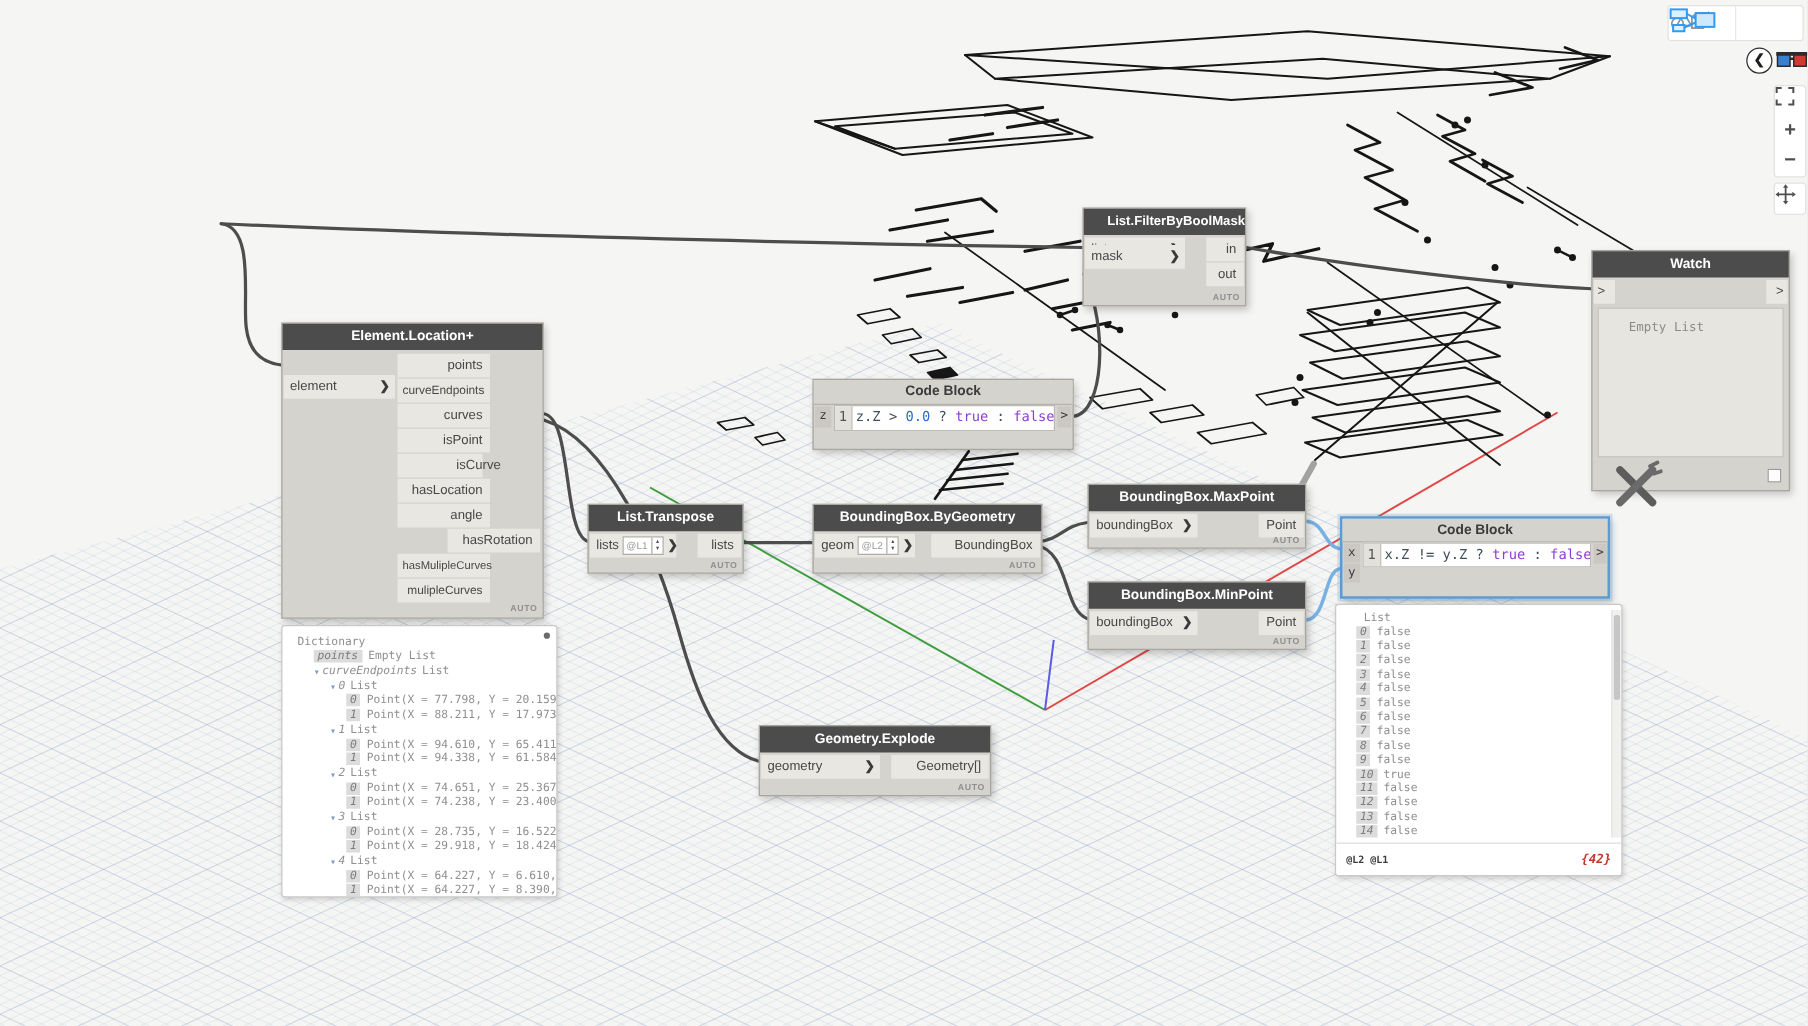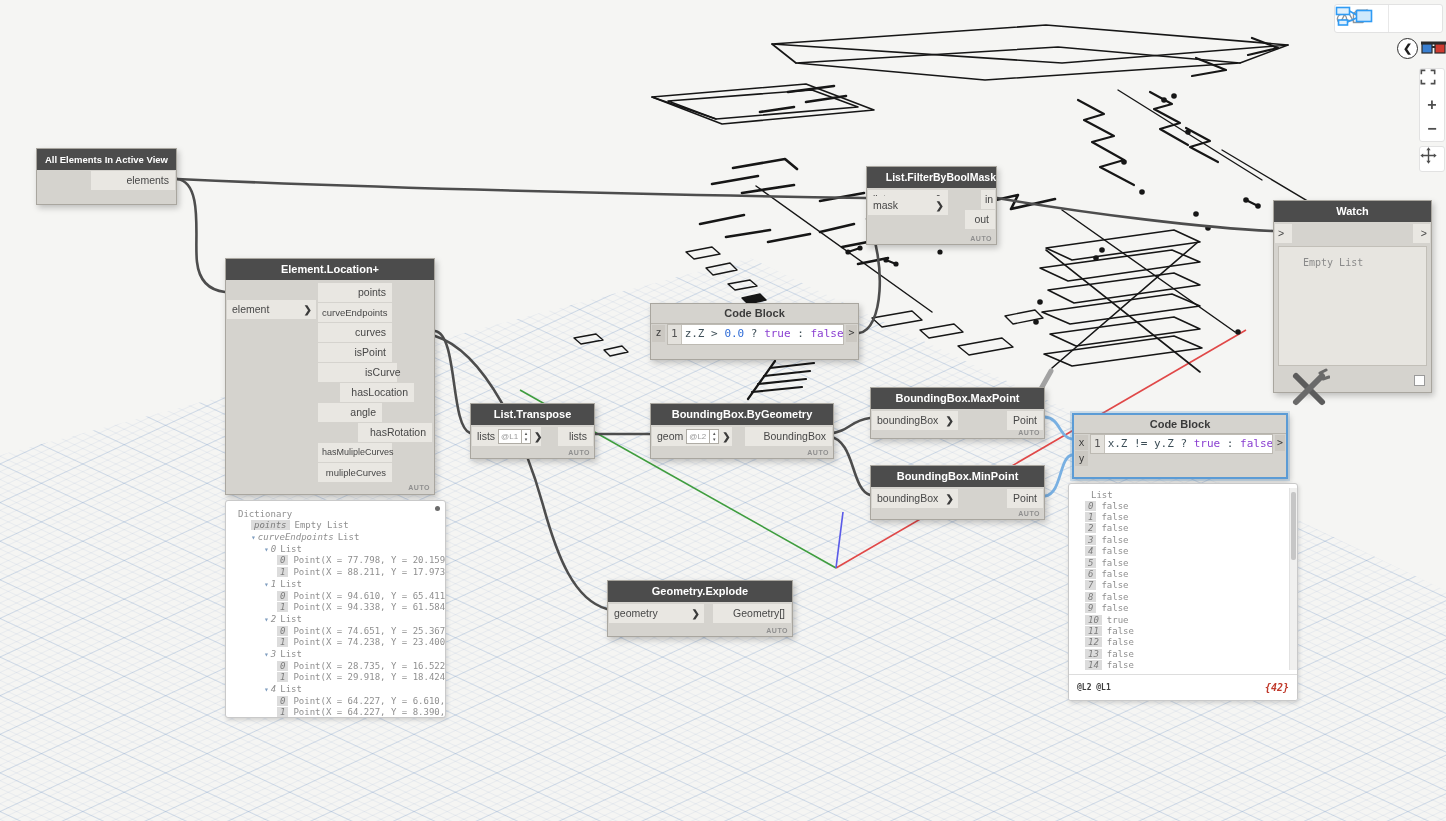--- a/index.html
+++ b/index.html
@@ -218,64 +218,56 @@
       <path d="M828,436 C856,440 850,488 870,495"></path>
       <path d="M859,333 C883,330 887,262 867,219"></path>
       <path d="M997,198 C1090,214 1205,228 1273,231"></path>
     </g>
     <g fill="none" stroke="#79b0e2" stroke-width="2.8" stroke-linecap="round">
       <path d="M1045,417 C1060,418 1059,437 1072,439"></path>
       <path d="M1045,496 C1062,494 1059,457 1072,455"></path>
     </g>
   </svg>
 
-  <div class="node" style="left:36px;top:148px;width:141px;height:57px;">
-    <div class="nh" style="font-size:9.5px;">All Elements In Active View</div>
-    <div class="nbody" style="height:34px;">
-      <div class="port pout" style="top:1px;width:84px;">
-        <span>elements</span>
-      </div>
-    </div>
-  </div>
 
   <div class="node" style="left:225px;top:258px;width:210px;height:237px;">
     <div class="nh">Element.Location+</div>
     <div class="nbody" style="height:213px;">
       <div class="port pin" style="top:20px;width:89px;">
         <span>element</span>
         <span class="chev">❯</span>
       </div>
       <div style="position:absolute;right:1px;top:3px;display:flex;flex-direction:column;gap:1px;">
         <div class="port pout" style="position:relative;width:74px;"><span>points</span></div>
         <div class="port pout" style="position:relative;width:74px;font-size:9.5px;"><span>curveEndpoints</span></div>
         <div class="port pout" style="position:relative;width:74px;"><span>curves</span></div>
         <div class="port pout" style="position:relative;width:74px;"><span>isPoint</span></div>
-        <div class="port pout" style="position:relative;width:79px;padding-left:47px;"><span>isCurve</span></div>
-        <div class="port pout" style="position:relative;width:74px;margin-left:22px;"><span>hasLocation</span></div>
-        <div class="port pout" style="position:relative;width:64px;"><span>angle</span></div>
+        <div class="port pout" style="position:relative;width:68px;padding-left:47px;"><span>isCurve</span></div>
+        <div class="port pout" style="position:relative;width:74px;"><span>hasLocation</span></div>
+        <div class="port pout" style="position:relative;width:74px;"><span>angle</span></div>
         <div class="port pout" style="position:relative;width:74px;margin-left:40px;"><span>hasRotation</span></div>
         <div class="port pout" style="position:relative;width:74px;font-size:9px;"><span>hasMulipleCurves</span></div>
         <div class="port pout" style="position:relative;width:74px;font-size:9.5px;"><span>mulipleCurves</span></div>
       </div>
       <div class="lacing">AUTO</div>
     </div>
   </div>
 
   <div class="node" style="left:866px;top:166px;width:131px;height:79px;">
     <div class="nh" style="font-size:10.5px;text-align:right;">List.FilterByBoolMask</div>
     <div class="nbody" style="height:56px;">
       <div class="port pin" style="top:2px;width:80px;">
         <span>list</span>
           <span class="chev">❯</span>
       </div>
       <div class="port pin" style="top:8px;width:80px;">
         <span>mask</span>
           <span class="chev">❯</span>
       </div>
-      <div class="port pout" style="top:2px;width:14px;"><span>in</span></div>
+      <div class="port pout" style="top:2px;width:30px;"><span>in</span></div>
       <div class="port pout" style="top:22px;width:30px;"><span>out</span></div>
       <div class="lacing">AUTO</div>
     </div>
   </div>
 
   <div class="node" style="left:1273px;top:200px;width:159px;height:193px;">
     <div class="nh">Watch</div>
     <div class="nbody" style="height:170px;">
       <div class="port pin" style="top:2px;width:17px;padding:0 3px;">
         <span>&gt;</span>

